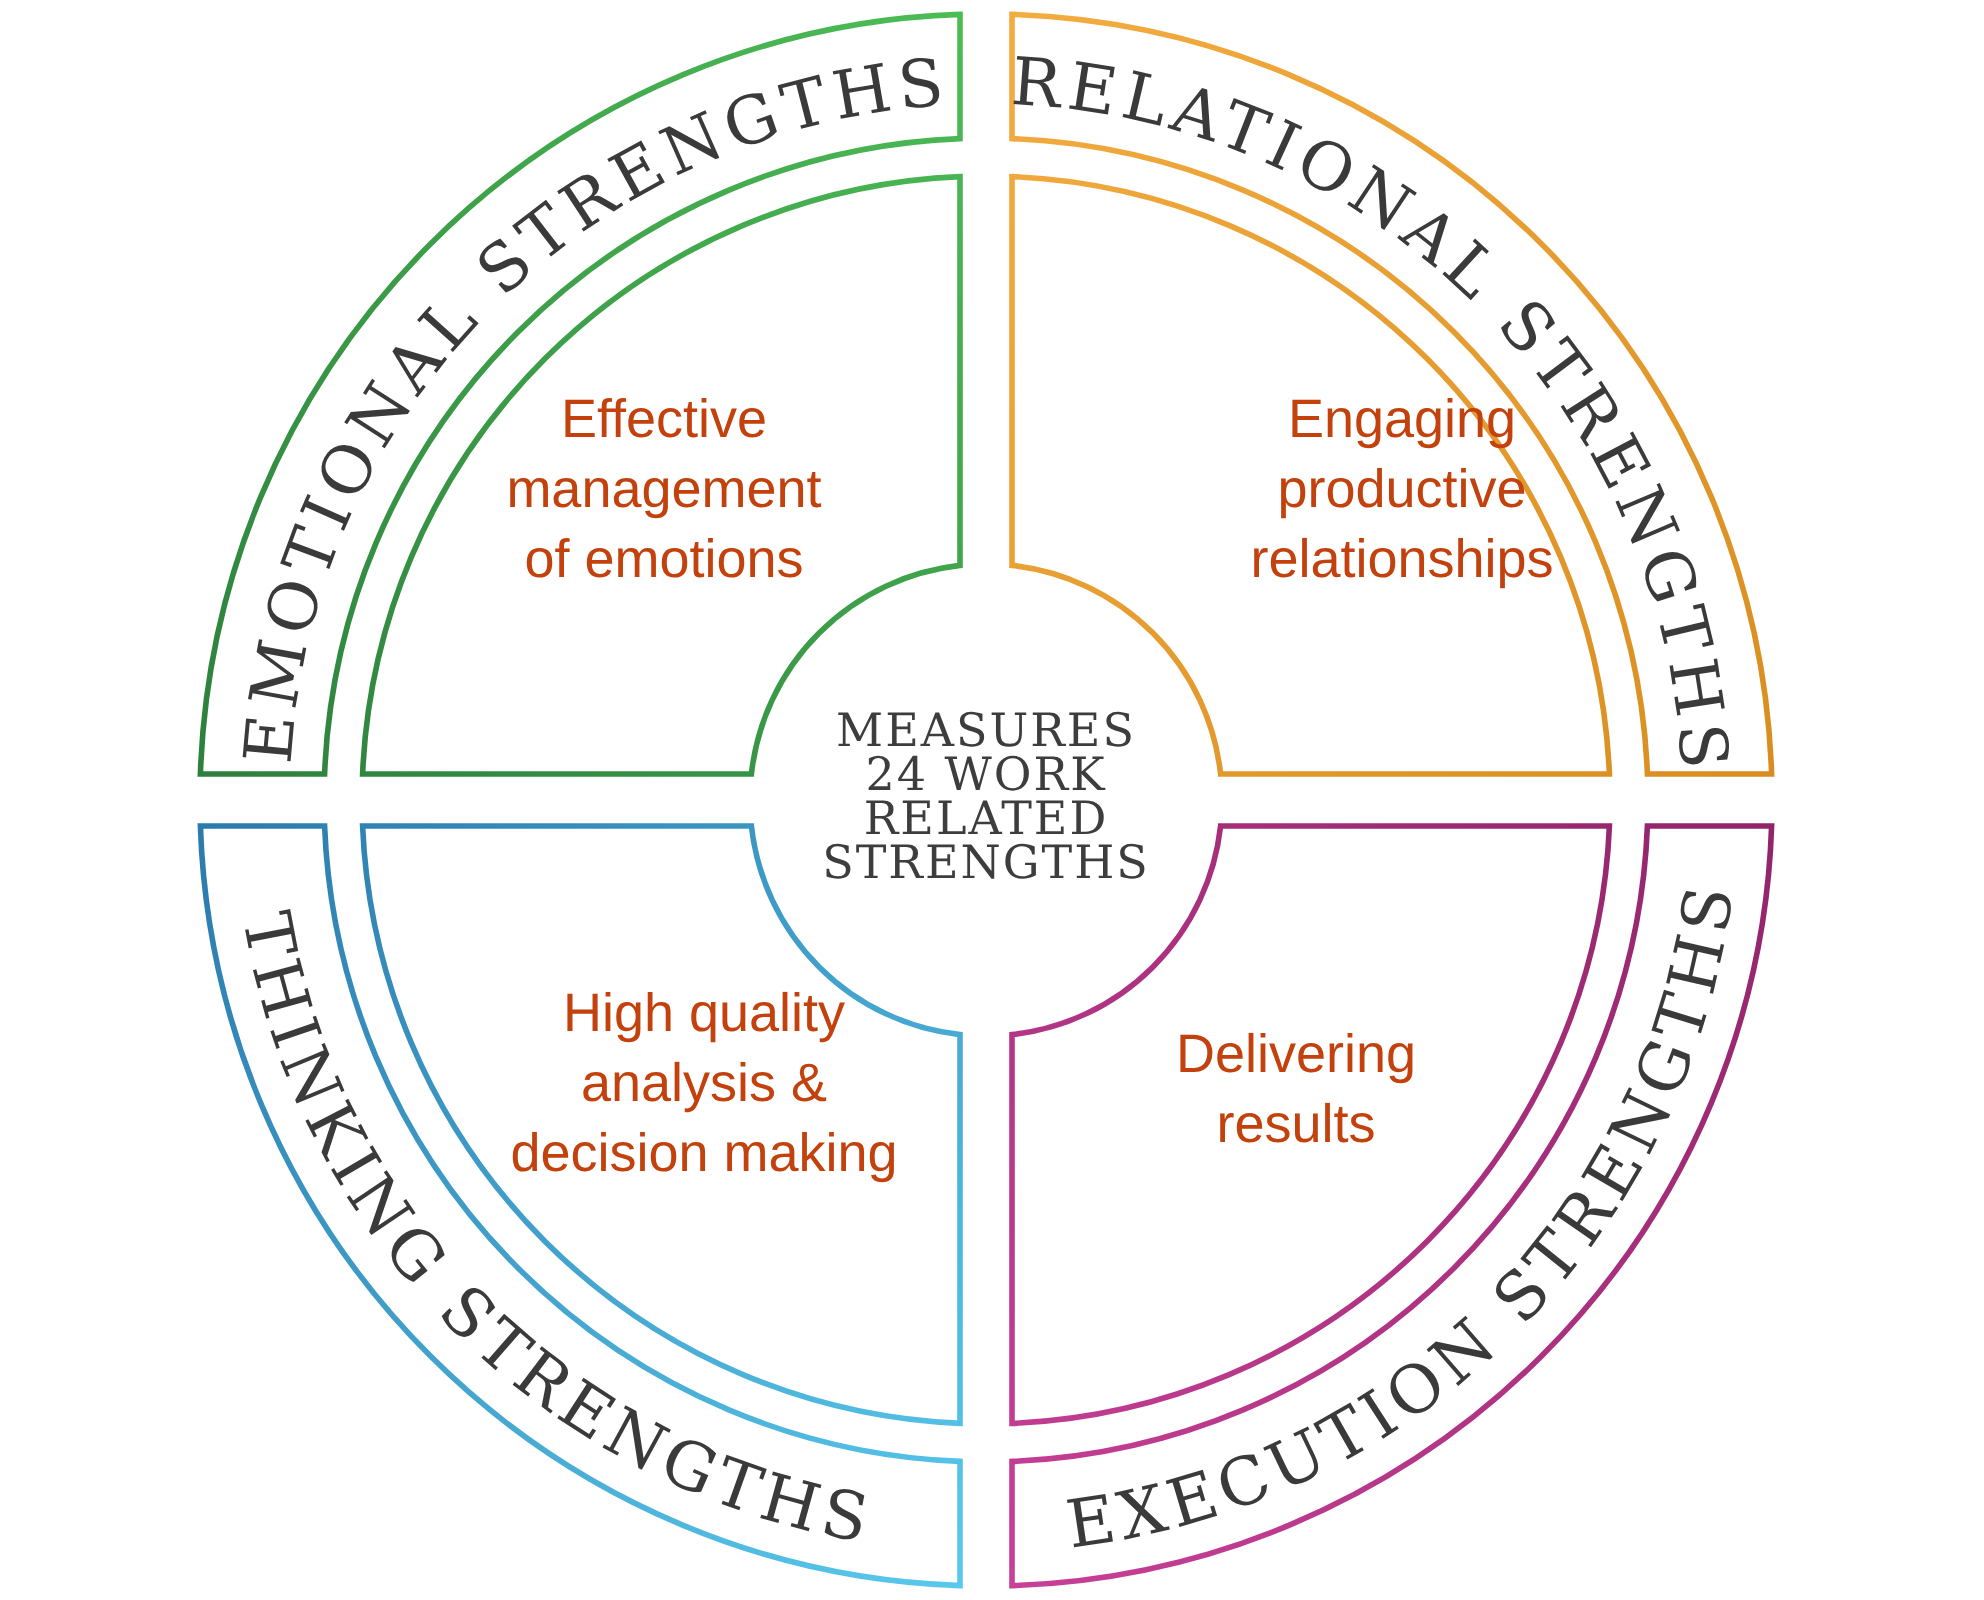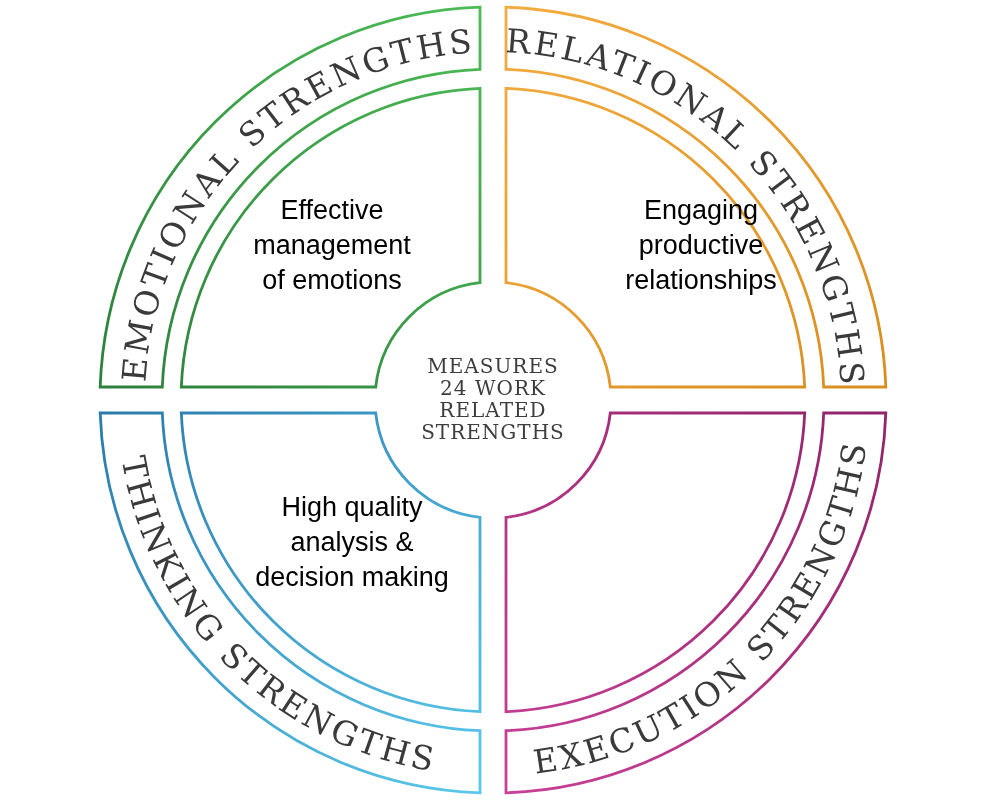--- a/index.html
+++ b/index.html
@@ -16,30 +16,30 @@
     font-family: "DejaVu Serif", serif;
     font-size: 33px;
     letter-spacing: 3px;
     fill: #3a3a3a;
   }
   .overlay-text {
     position: absolute;
     transform: translate(-50%, -50%);
     text-align: center;
     white-space: pre-line;
-    color: #000000;
+    color: #c2410c;
   }
   .quadrant-desc {
     font-family: "Liberation Sans", sans-serif;
     font-size: 27px;
     line-height: 35px;
   }
   .center-text {
     font-family: "DejaVu Serif", serif;
-    font-size: 20px;
+    font-size: 23px;
     line-height: 22px;
     letter-spacing: 1px;
     color: #3d3d3d;
   }
 </style>
 </head>
 <body>
 
 <div class="stage">
 
@@ -94,19 +94,21 @@
 
   <div class="overlay-text quadrant-desc" style="left:332px; top:245px;">Effective
 management
 of emotions</div>
   <div class="overlay-text quadrant-desc" style="left:656px; top:245px;margin-left:45px;">Engaging
 productive
 relationships</div>
   <div class="overlay-text quadrant-desc" style="left:352px; top:542px;">High quality
 analysis &amp;
 decision making</div>
+  <div class="overlay-text quadrant-desc" style="left:648px; top:545px;">Delivering
+results</div>
 
   <div class="overlay-text center-text" style="left:493px; top:399px;">MEASURES
 24 WORK
 RELATED
 STRENGTHS</div>
 
 </div>
 
 </body></html>

